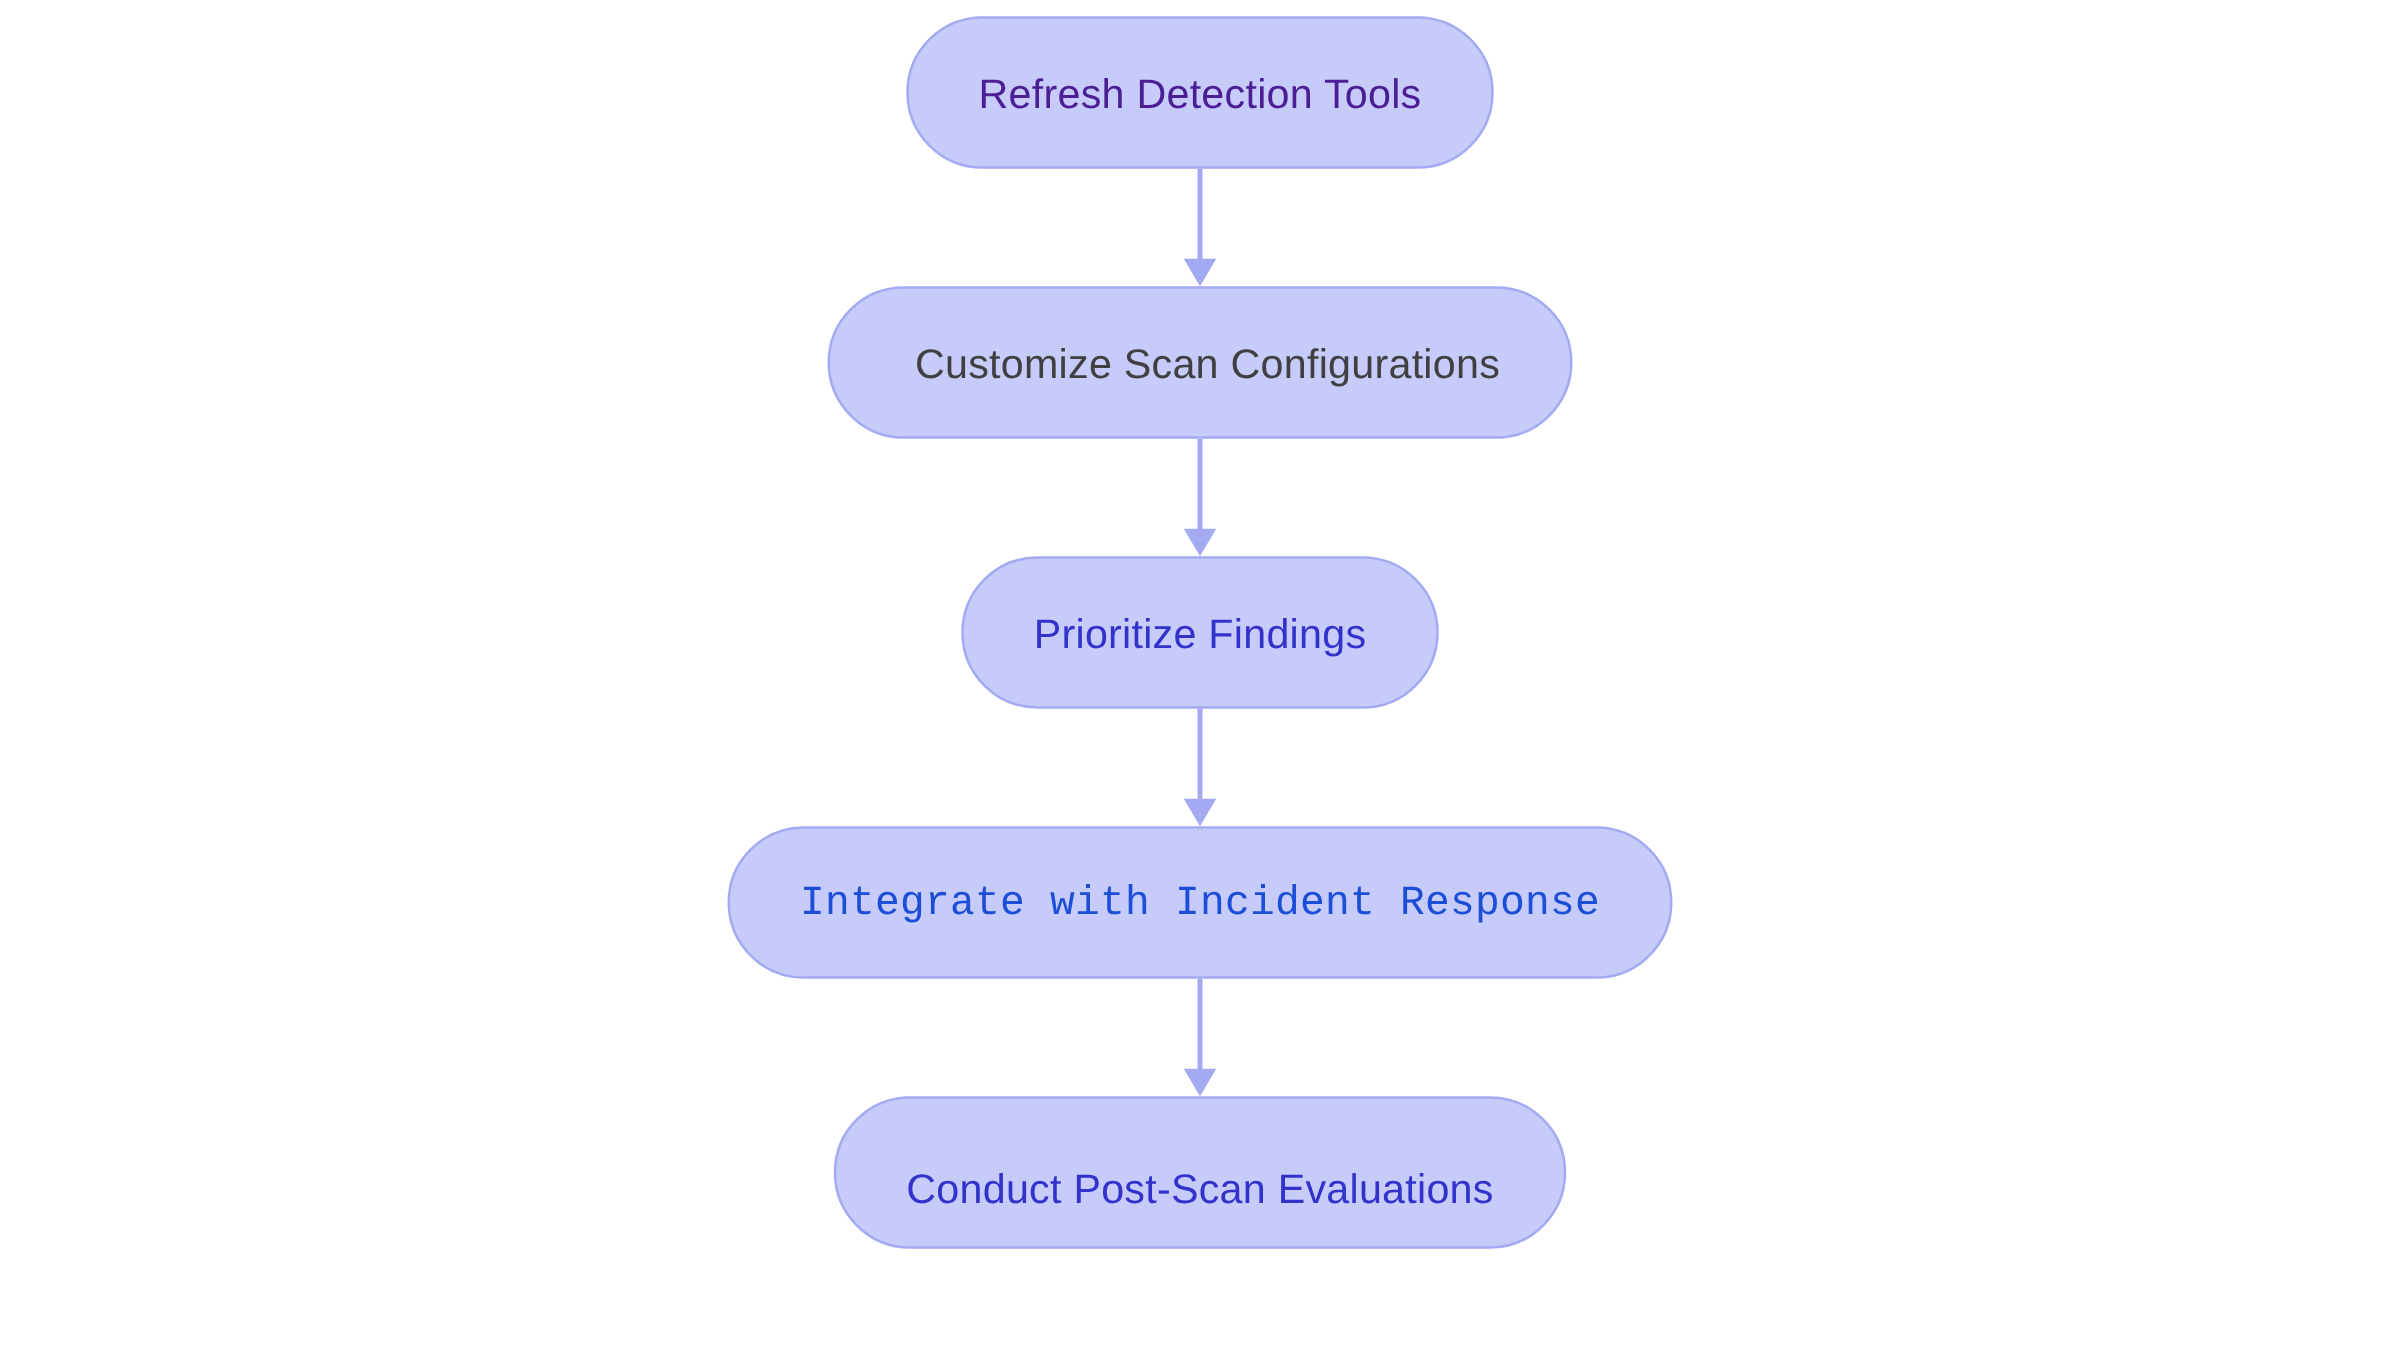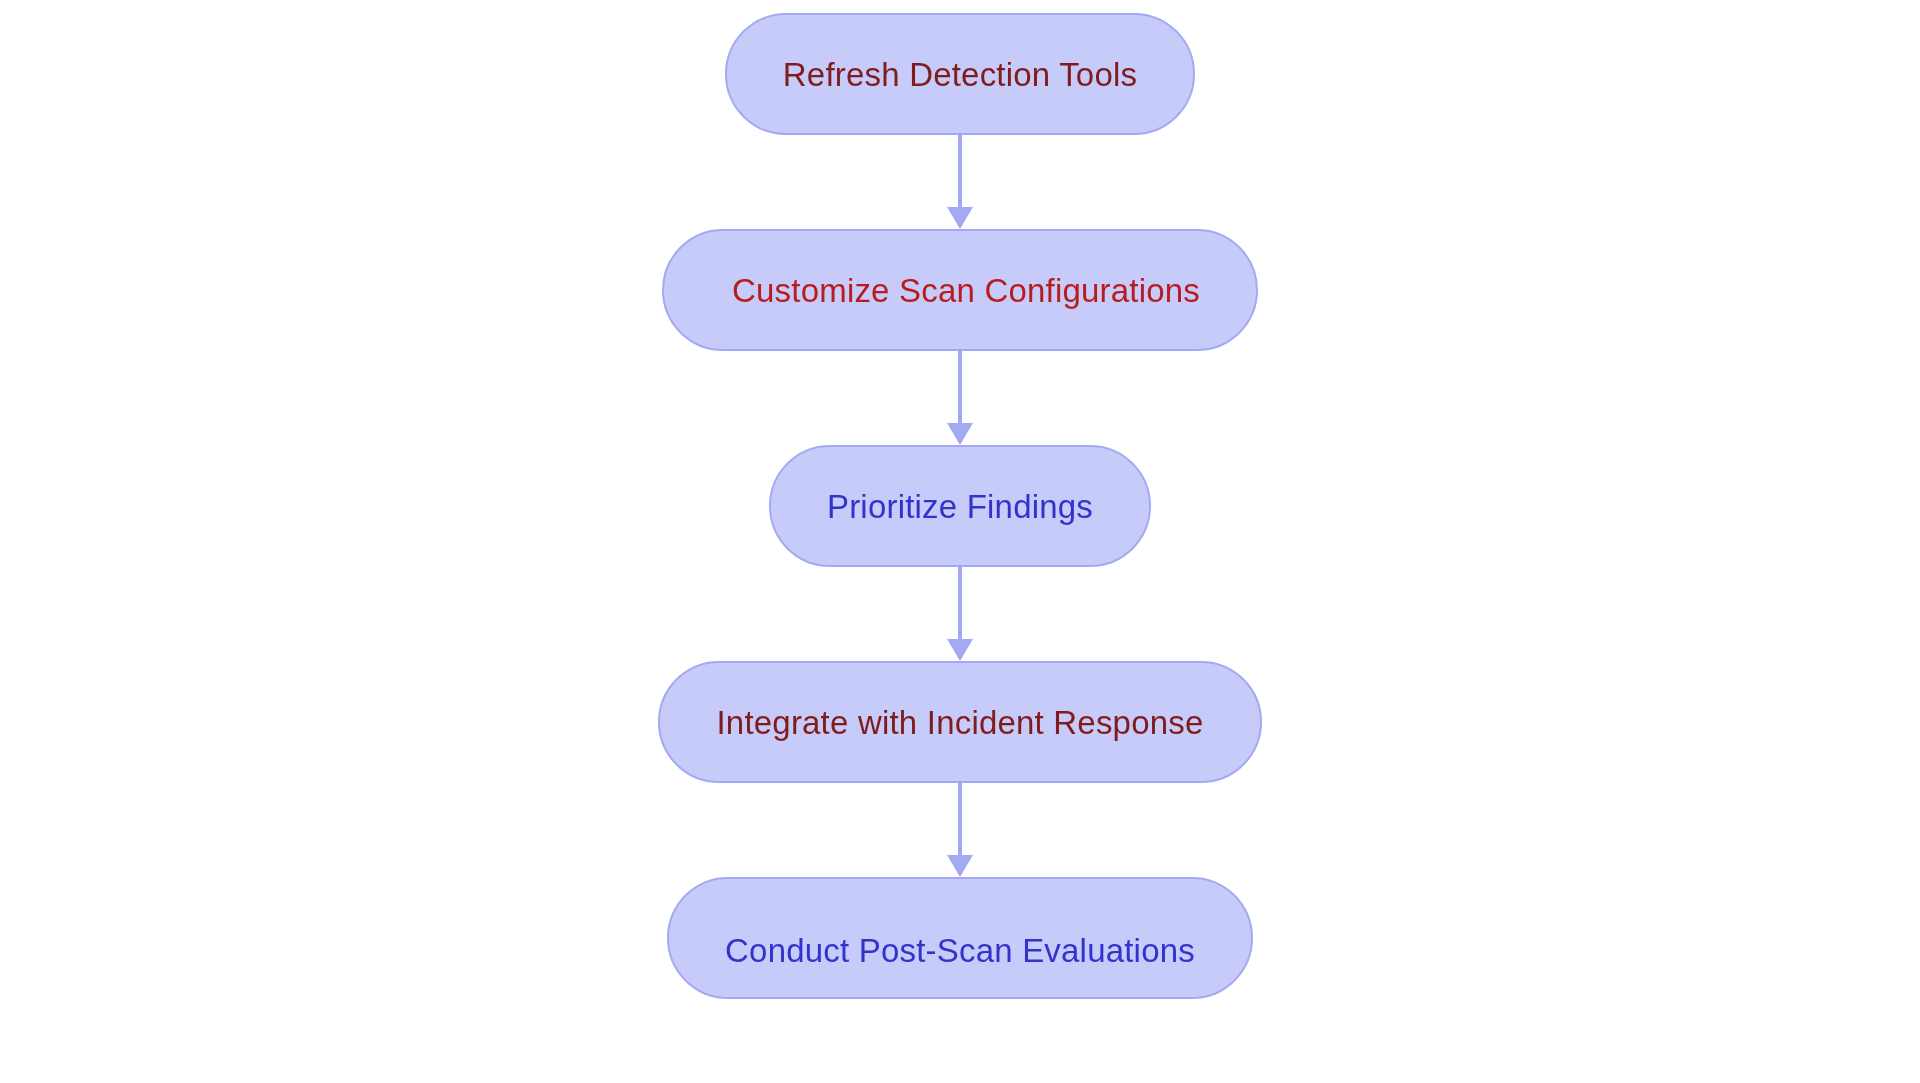--- a/index.html
+++ b/index.html
@@ -86,48 +86,48 @@
   .node.n3 { min-width: 564px; }
   .node.n4 { min-width: 482px; }
 </style>
 </head>
 <body>
 
 <div id="canvas" style="background: rgb(255, 255, 255);">
   <div class="flow-col">
 
     <div class="node n0" style="background: rgb(199, 203, 250); border-color: rgb(163, 170, 242);">
-      <span class="node-label" style="color: #7f1d1d;">Refresh Detection Tools</span>
+      <span class="node-label" style="color: #4c1d95;">Refresh Detection Tools</span>
     </div>
 
     <div class="connector">
       <span class="stem" style="background: rgb(163, 170, 242);"></span>
       <span class="head" style="border-top-color: rgb(163, 170, 242);"></span>
     </div>
 
     <div class="node n1" style="background: rgb(199, 203, 250); border-color: rgb(163, 170, 242);">
-      <span class="node-label" style="color: #b91c1c; margin-left: 12px;">Customize Scan Configurations</span>
+      <span class="node-label" style="color: #404040; margin-left: 12px;">Customize Scan Configurations</span>
     </div>
 
     <div class="connector">
       <span class="stem" style="background: rgb(163, 170, 242);"></span>
       <span class="head" style="border-top-color: rgb(163, 170, 242);"></span>
     </div>
 
     <div class="node n2" style="background: rgb(199, 203, 250); border-color: rgb(163, 170, 242);">
       <span class="node-label" style="color: rgb(51, 51, 204);">Prioritize Findings</span>
     </div>
 
     <div class="connector">
       <span class="stem" style="background: rgb(163, 170, 242);"></span>
       <span class="head" style="border-top-color: rgb(163, 170, 242);"></span>
     </div>
 
     <div class="node n3" style="background: rgb(199, 203, 250); border-color: rgb(163, 170, 242);">
-      <span class="node-label" style="color: #7f1d1d;">Integrate with Incident Response</span>
+      <span class="node-label" style="color: #1d4ed8; font-family: Liberation Mono, monospace;">Integrate with Incident Response</span>
     </div>
 
     <div class="connector">
       <span class="stem" style="background: rgb(163, 170, 242);"></span>
       <span class="head" style="border-top-color: rgb(163, 170, 242);"></span>
     </div>
 
     <div class="node n4" style="background: rgb(199, 203, 250); border-color: rgb(163, 170, 242);">
       <span class="node-label" style="color: rgb(51, 51, 204); margin-top: 24px;">Conduct Post-Scan Evaluations</span>
     </div>

